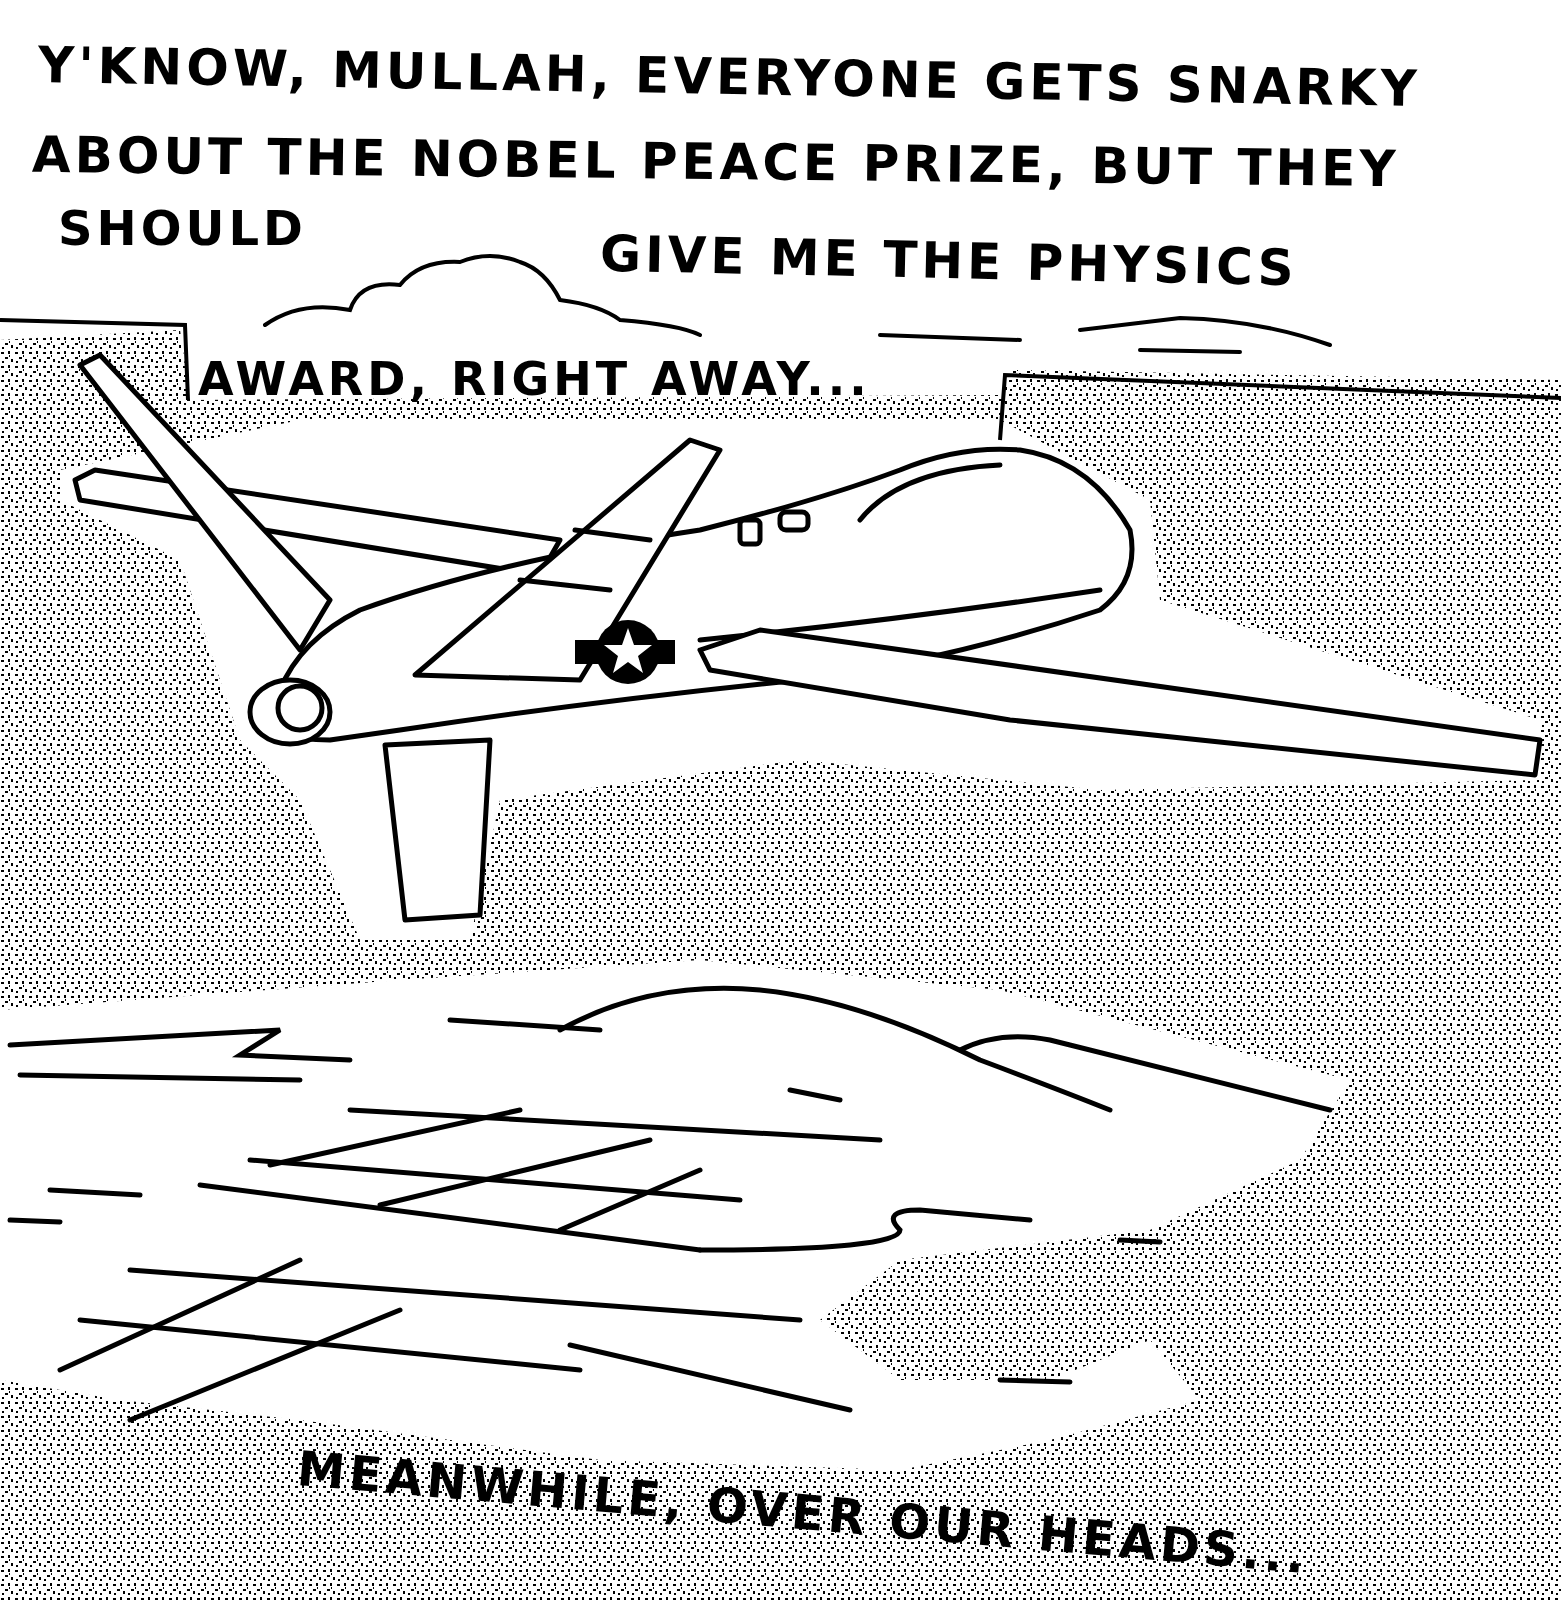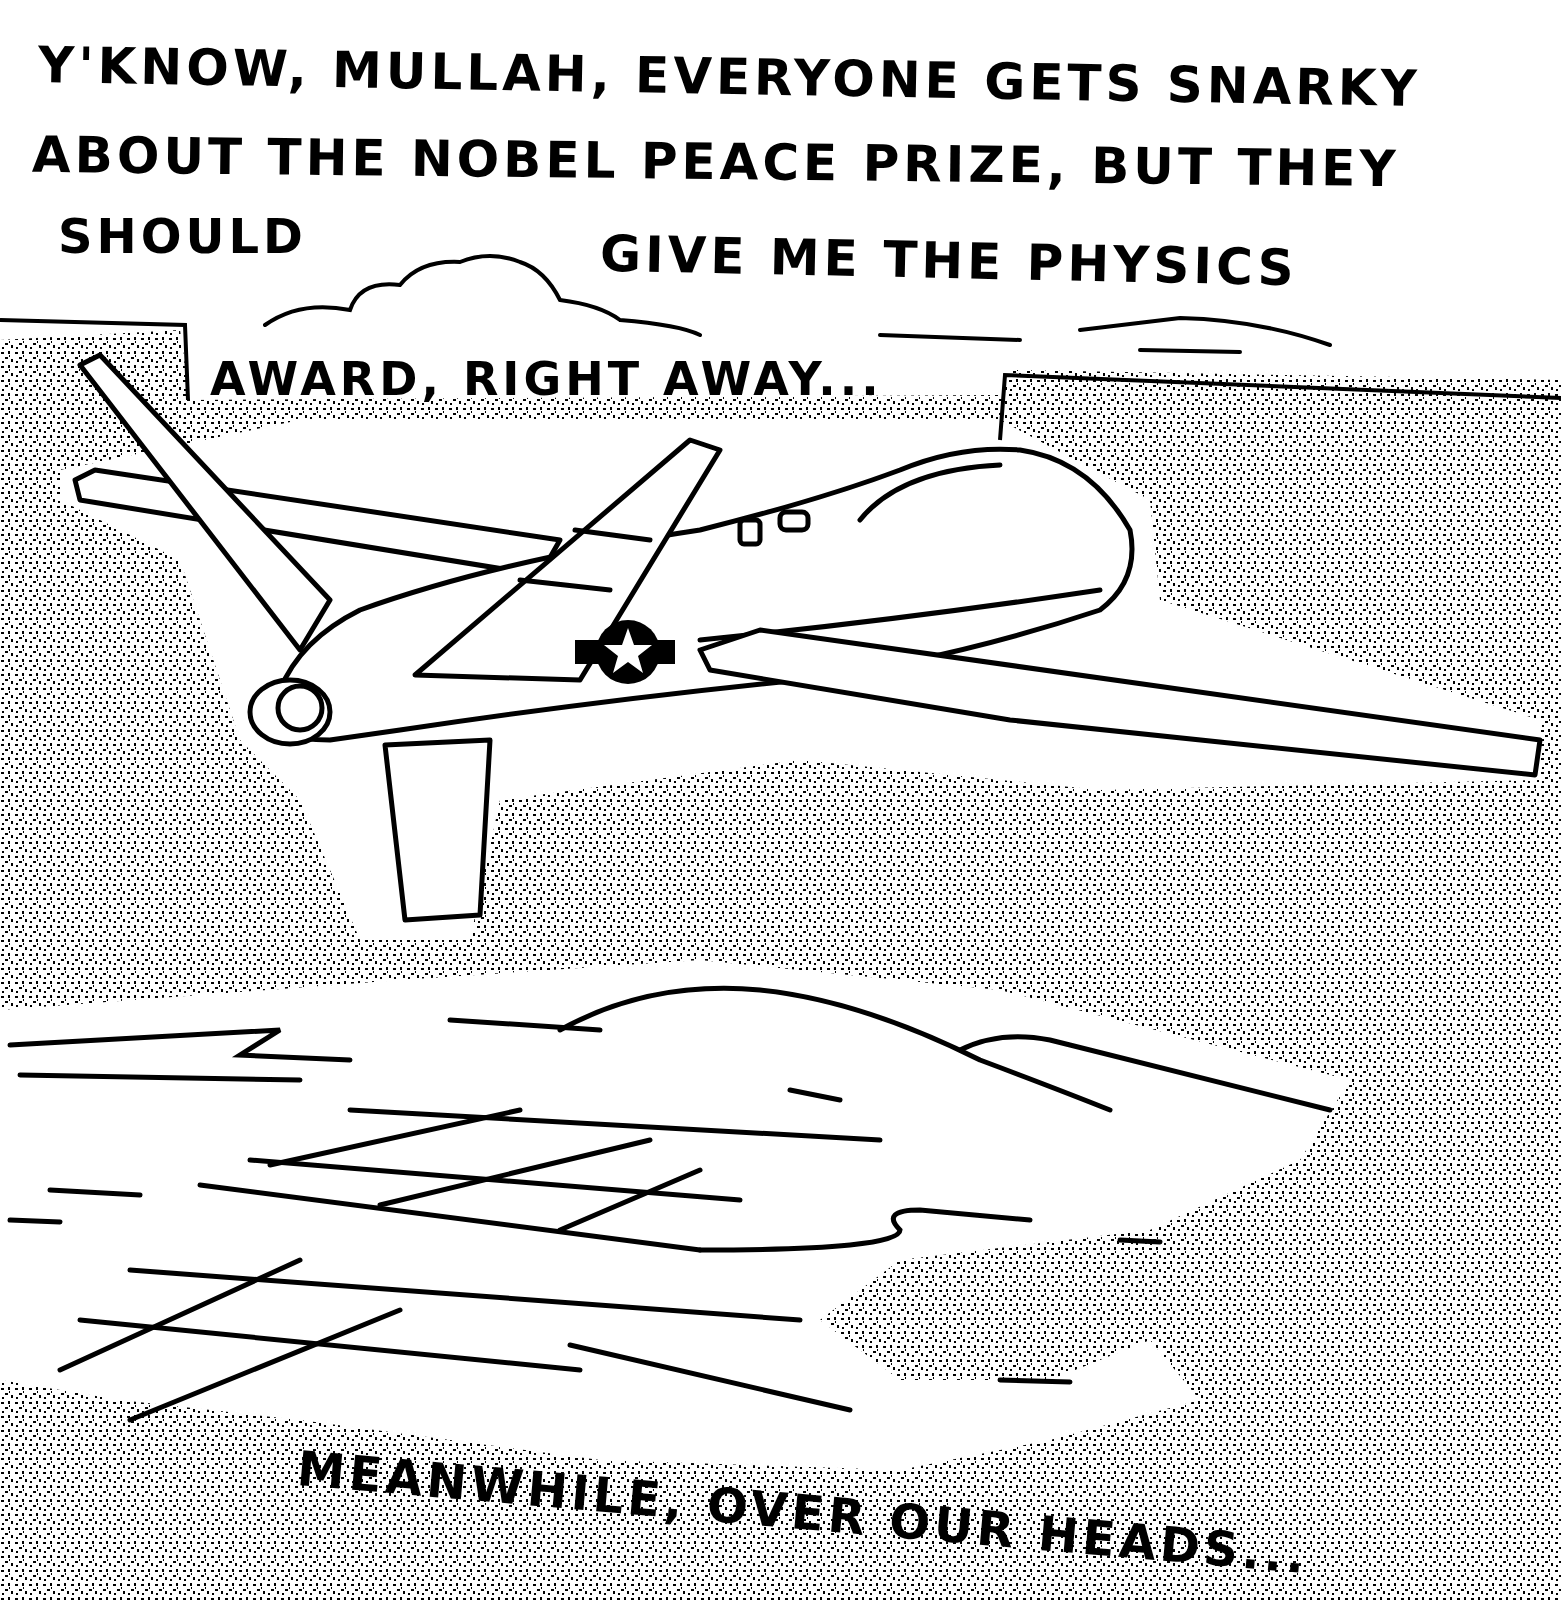--- a/index.html
+++ b/index.html
@@ -1,23 +1,23 @@
 <!DOCTYPE html>
 <html><head>
 <meta charset="utf-8">
 <style>
   html,body{margin:0;padding:0;background:#fff;}
   body{width:1561px;height:1600px;position:relative;overflow:hidden;font-family:"DejaVu Sans",sans-serif;}
   #canvas{position:absolute;left:0;top:0;width:1561px;height:1600px;}
   .caption{position:absolute;font-family:"DejaVu Sans",sans-serif;font-weight:bold;color:#000;letter-spacing:4px;text-transform:uppercase;white-space:nowrap;}
   #cap1{left:38px;top:48px;font-size:50px;transform:rotate(1deg);}
   #cap2{left:32px;top:133px;font-size:50px;transform:rotate(0.6deg);}
-  #cap3a{left:58px;top:208px;font-size:48px;}
+  #cap3a{left:58px;top:200px;font-size:48px;}
   #cap3b{left:600px;top:232px;font-size:50px;transform:rotate(1.2deg);}
-  #cap4{left:210px;top:352px;font-size:46px;}
+  #cap4{left:198px;top:352px;font-size:46px;}
   #cap5{left:300px;top:1440px;font-size:48px;transform:rotate(5deg);transform-origin:left top;}
 </style>
 </head>
 <body>
 
 <svg id="canvas" viewBox="0 0 1561 1600" xmlns="http://www.w3.org/2000/svg">
   <defs>
     <pattern id="stipple" width="14" height="14" patternUnits="userSpaceOnUse">
       <rect width="14" height="14" fill="#fff"></rect>
       <rect x="1" y="2" width="3" height="2" fill="#000"></rect>

